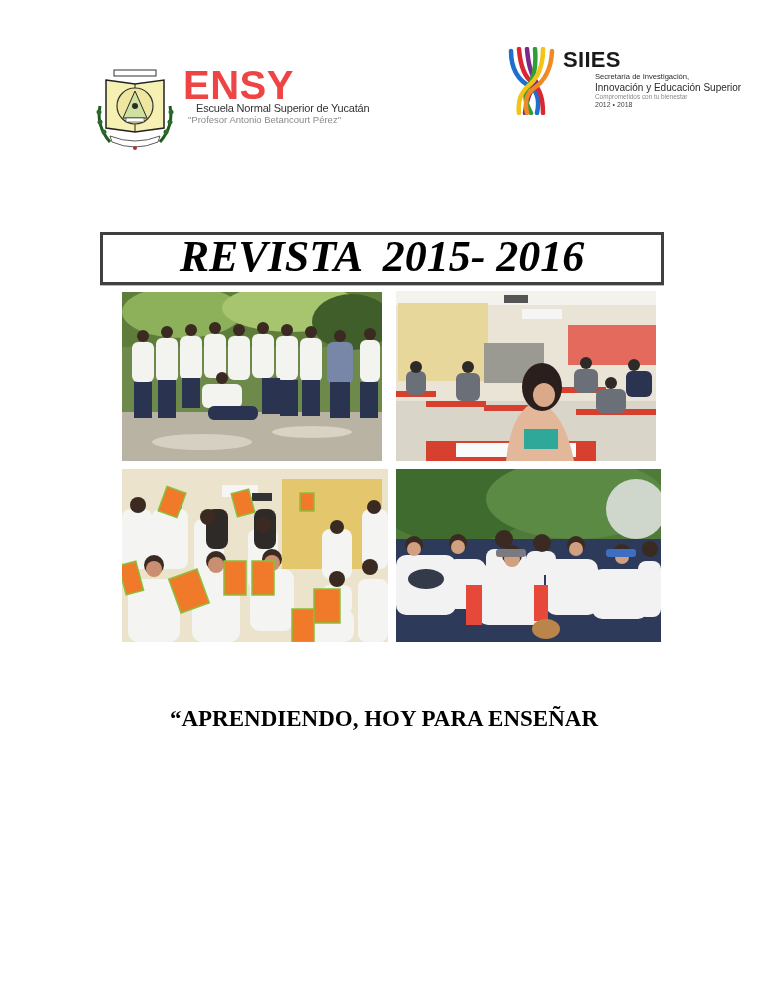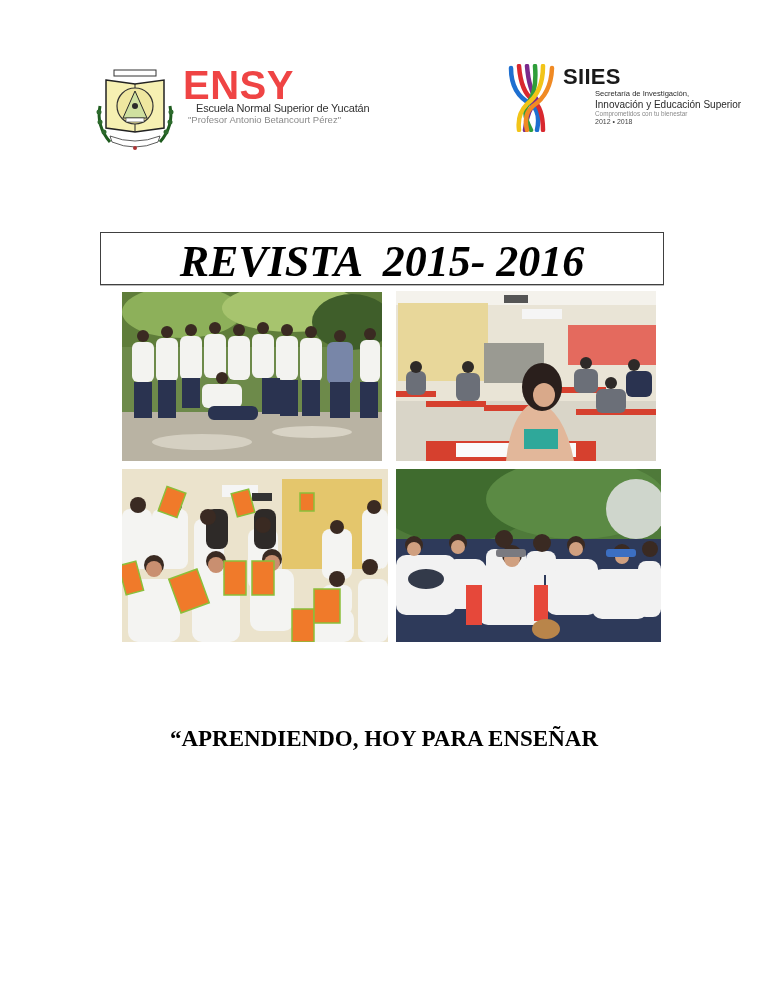--- a/index.html
+++ b/index.html
@@ -17,62 +17,62 @@
   .ensy-sub {
     position: absolute; left: 104px; top: 36px; white-space: nowrap;
     font-family: "Liberation Sans", sans-serif; font-size: 11px; color: #333;
     letter-spacing: -0.2px;
   }
   .ensy-quote {
     position: absolute; left: 96px; top: 48px; white-space: nowrap;
     font-family: "Liberation Sans", sans-serif; font-size: 9.5px; color: #8a8a8a;
   }
 
-  .siies-logo { position: absolute; left: 507px; top: 64px; width: 180px; height: 70px; }
+  .siies-logo { position: absolute; left: 507px; top: 47px; width: 180px; height: 70px; }
   .siies-mark { position: absolute; left: 0; top: 0; width: 50px; height: 68px; }
   .siies-word {
     position: absolute; left: 56px; top: 2px;
     font-family: "Liberation Sans", sans-serif; font-weight: bold;
     font-size: 22px; line-height: 22px; color: #1a1a1a; letter-spacing: 0.3px;
   }
   .siies-line {
     position: absolute; left: 56px; white-space: nowrap;
     font-family: "Liberation Sans", sans-serif; color: #2a2a2a; margin-left: 32px;
   }
   .siies-l1 { top: 25px; font-size: 7.6px; }
   .siies-l2 { top: 35px; font-size: 10px; }
   .siies-l3 { top: 46px; font-size: 6.4px; color: #8a8a8a; }
   .siies-l4 { top: 54px; font-size: 7px; color: #444; }
 
   
   .title-box {
     position: absolute; left: 100px; top: 232px; width: 564px; height: 53px;
-    border: 1px solid #404040; box-shadow: 0 1px 0 #bbb;
-    display: flex; align-items: flex-end; justify-content: center;
+    border: 3px solid #404040; box-shadow: 0 1px 0 #bbb;
+    display: flex; align-items: flex-start; justify-content: center;
   }
   .title-text {
     font-family: "Liberation Serif", serif; font-weight: bold; font-style: italic;
     font-size: 44px; line-height: 44px; white-space: pre; color: #000;
   }
 
   
   .photo { position: absolute; overflow: hidden; }
   .photo svg { display: block; width: 100%; height: 100%; }
   .p1 { left: 122px; top: 292px; width: 260px; height: 169px; }
   .p2 { left: 396px; top: 291px; width: 260px; height: 170px; }
   .p3 { left: 122px; top: 469px; width: 266px; height: 173px; }
   .p4 { left: 396px; top: 469px; width: 265px; height: 173px; }
 
   
   .slogan {
     position: absolute; left: 120px; top: 706px; width: 528px; text-align: center;
     font-family: "Liberation Serif", serif; font-weight: bold; font-size: 23px; line-height: 25px;
     color: #000;
   }
-  .slogan span { display: block; margin-top: 20px; }
+  .slogan span { display: block; }
 </style>
 </head>
 <body>
 
 <div class="ensy-logo">
   <div class="ensy-emblem">
     <svg viewBox="0 0 86 86" width="86" height="86">
 
       <rect x="22" y="4" width="42" height="6" fill="#fff" stroke="#333" stroke-width="1"></rect>
 

